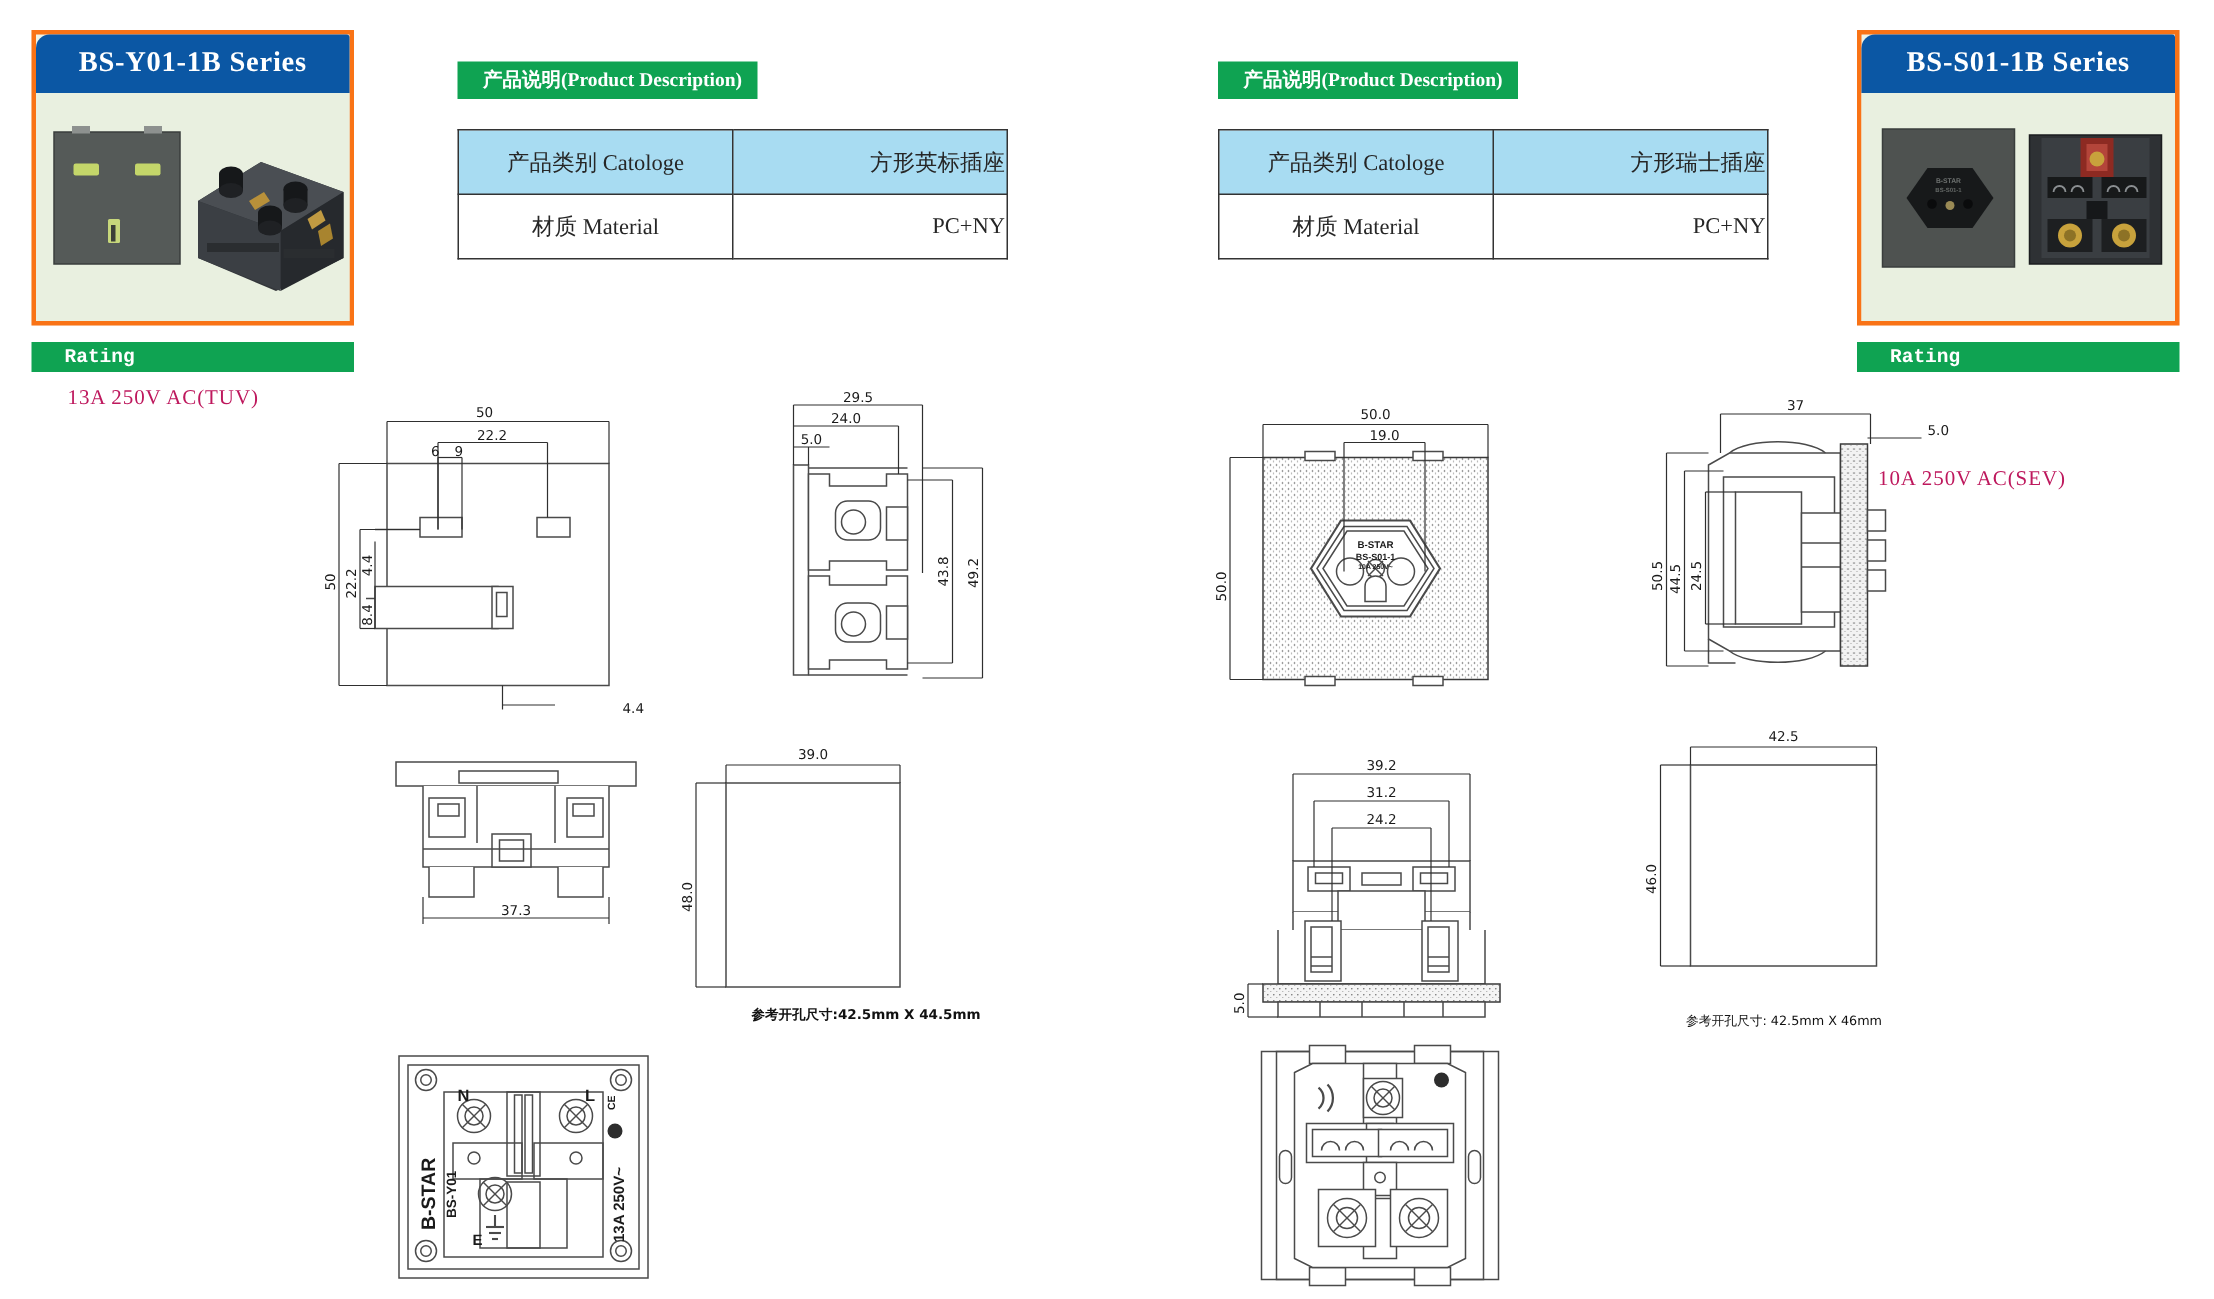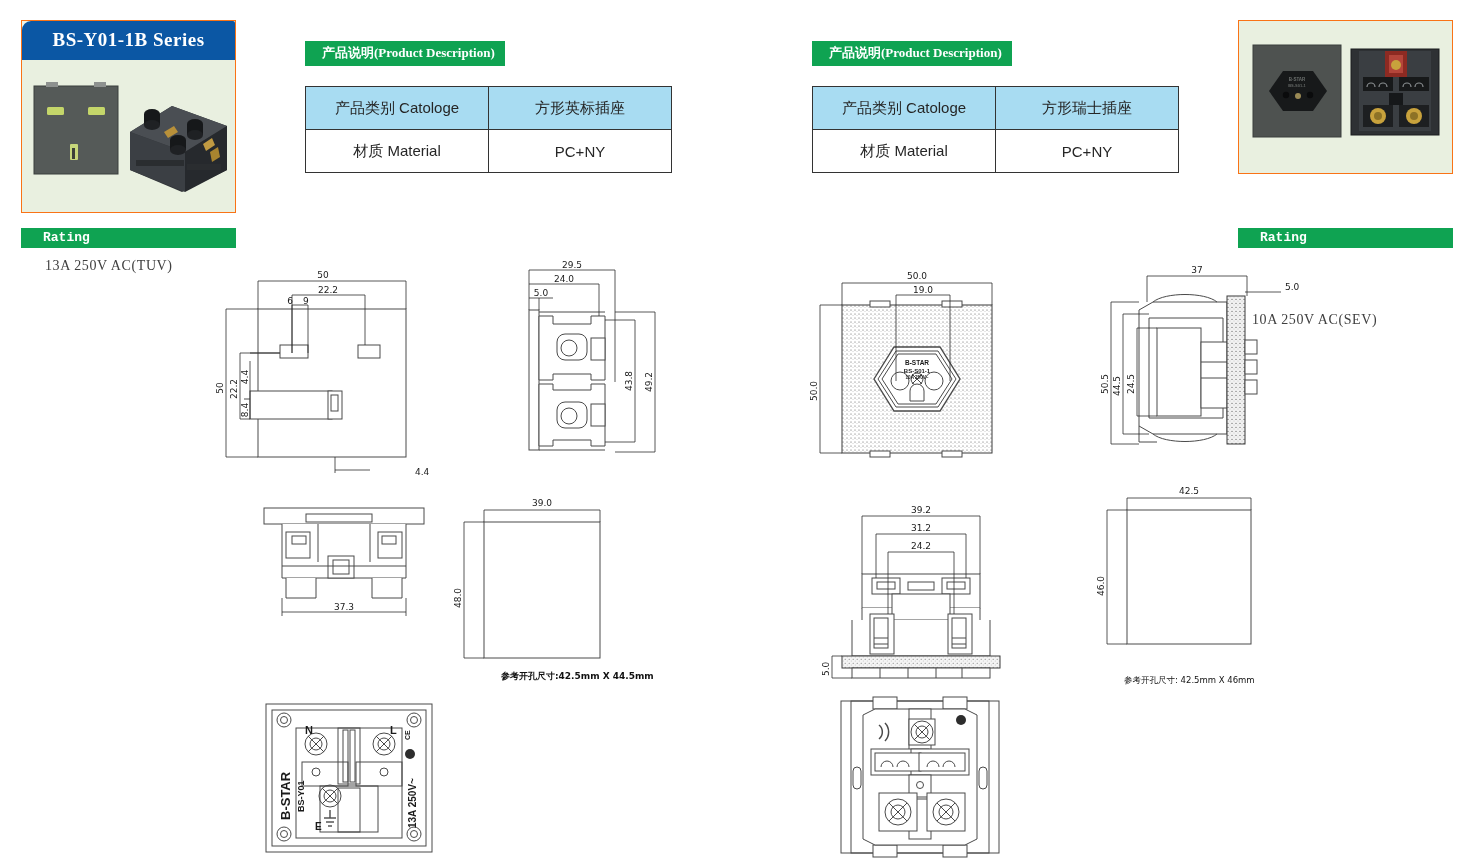--- a/index.html
+++ b/index.html
@@ -9,21 +9,21 @@
     font-family:"Liberation Sans","DejaVu Sans",sans-serif;
     position:relative;
     overflow:hidden;
     color:#1a1a1a;
   }
 
   
   .prod-card{
     position:absolute;
     width:215px;
-    border:1px solid #f97316;
+    border:3px solid #f97316;
     box-sizing:border-box;
     background:#eef3e6;
   }
   .prod-card .title-bar{
     background:#0b57a4;
     color:#ffffff;
     font-family:"Liberation Serif","DejaVu Serif",serif;
     font-weight:bold;
     font-size:19px;
     letter-spacing:0.5px;
@@ -51,21 +51,21 @@
     font-weight:bold;
     font-size:13px;
     line-height:20px;
     padding-left:22px;
     box-sizing:border-box;
   }
   .rating-val{
     position:absolute;
     font-family:"Liberation Serif","DejaVu Serif",serif;
     font-size:14px;
-    color:#404040;
+    color:#be185d;
     letter-spacing:0.6px;
     white-space:nowrap;
   }
 
   
   .desc-title{
     position:absolute;
     background:#0fa352;
     color:#ffffff;
     font-family:"Liberation Serif","DejaVu Serif",serif;
@@ -79,25 +79,25 @@
     border-collapse:collapse;
     table-layout:fixed;
     background:#ffffff;
   }
   table.desc td{
     border:1px solid #333;
     text-align:center;
     font-size:15px;
     color:#262626;
     height:40px;
-    font-family:Liberation Sans, sans-serif;
+    font-family:Liberation Serif, serif;
   }
   table.desc tr.hdr td{background:#a8dcf2;}
   table.desc td.c1{width:180px;}
-  table.desc td.c2{width:180px;}
+  table.desc td.c2{width:180px;text-align:right;}
 
   
   .dwg{position:absolute;}
   .note{
     position:absolute;
     font-size:9px;
     font-family:"DejaVu Sans","Liberation Sans",sans-serif;
     color:#111;
     white-space:nowrap;
     font-weight:bold;
@@ -162,20 +162,21 @@
     <td class="c2">方形英标插座</td>
   </tr>
   <tr>
     <td class="c1">材质 Material</td>
     <td class="c2">PC+NY</td>
   </tr>
 </tbody>
   </table>
 
 <div class="prod-card" style="left:1238px;top:20px;">
+  <div class="title-bar">BS-S01-1B Series</div>
   <div class="photo-area">
     <svg width="213" height="152" viewBox="0 0 213 152">
       <rect x="14" y="24" width="88" height="92" fill="#4e5250"></rect>
       <rect x="14" y="24" width="88" height="92" fill="none" stroke="#3a3e3c" stroke-width="1"></rect>
       <polygon points="30,70 44,50 74,50 88,70 74,90 44,90" fill="#17191a"></polygon>
       <text x="58" y="60" font-size="4.5" fill="#6d716f" text-anchor="middle" class="mk">B-STAR</text>
       <text x="58" y="66" font-size="4" fill="#636765" text-anchor="middle" class="mk">BS-S01-1</text>
       <circle cx="47" cy="74" r="3.2" fill="#0a0b0c"></circle>
       <circle cx="71" cy="74" r="3.2" fill="#0a0b0c"></circle>
       <circle cx="59" cy="75" r="3" fill="#9a8a55"></circle>

